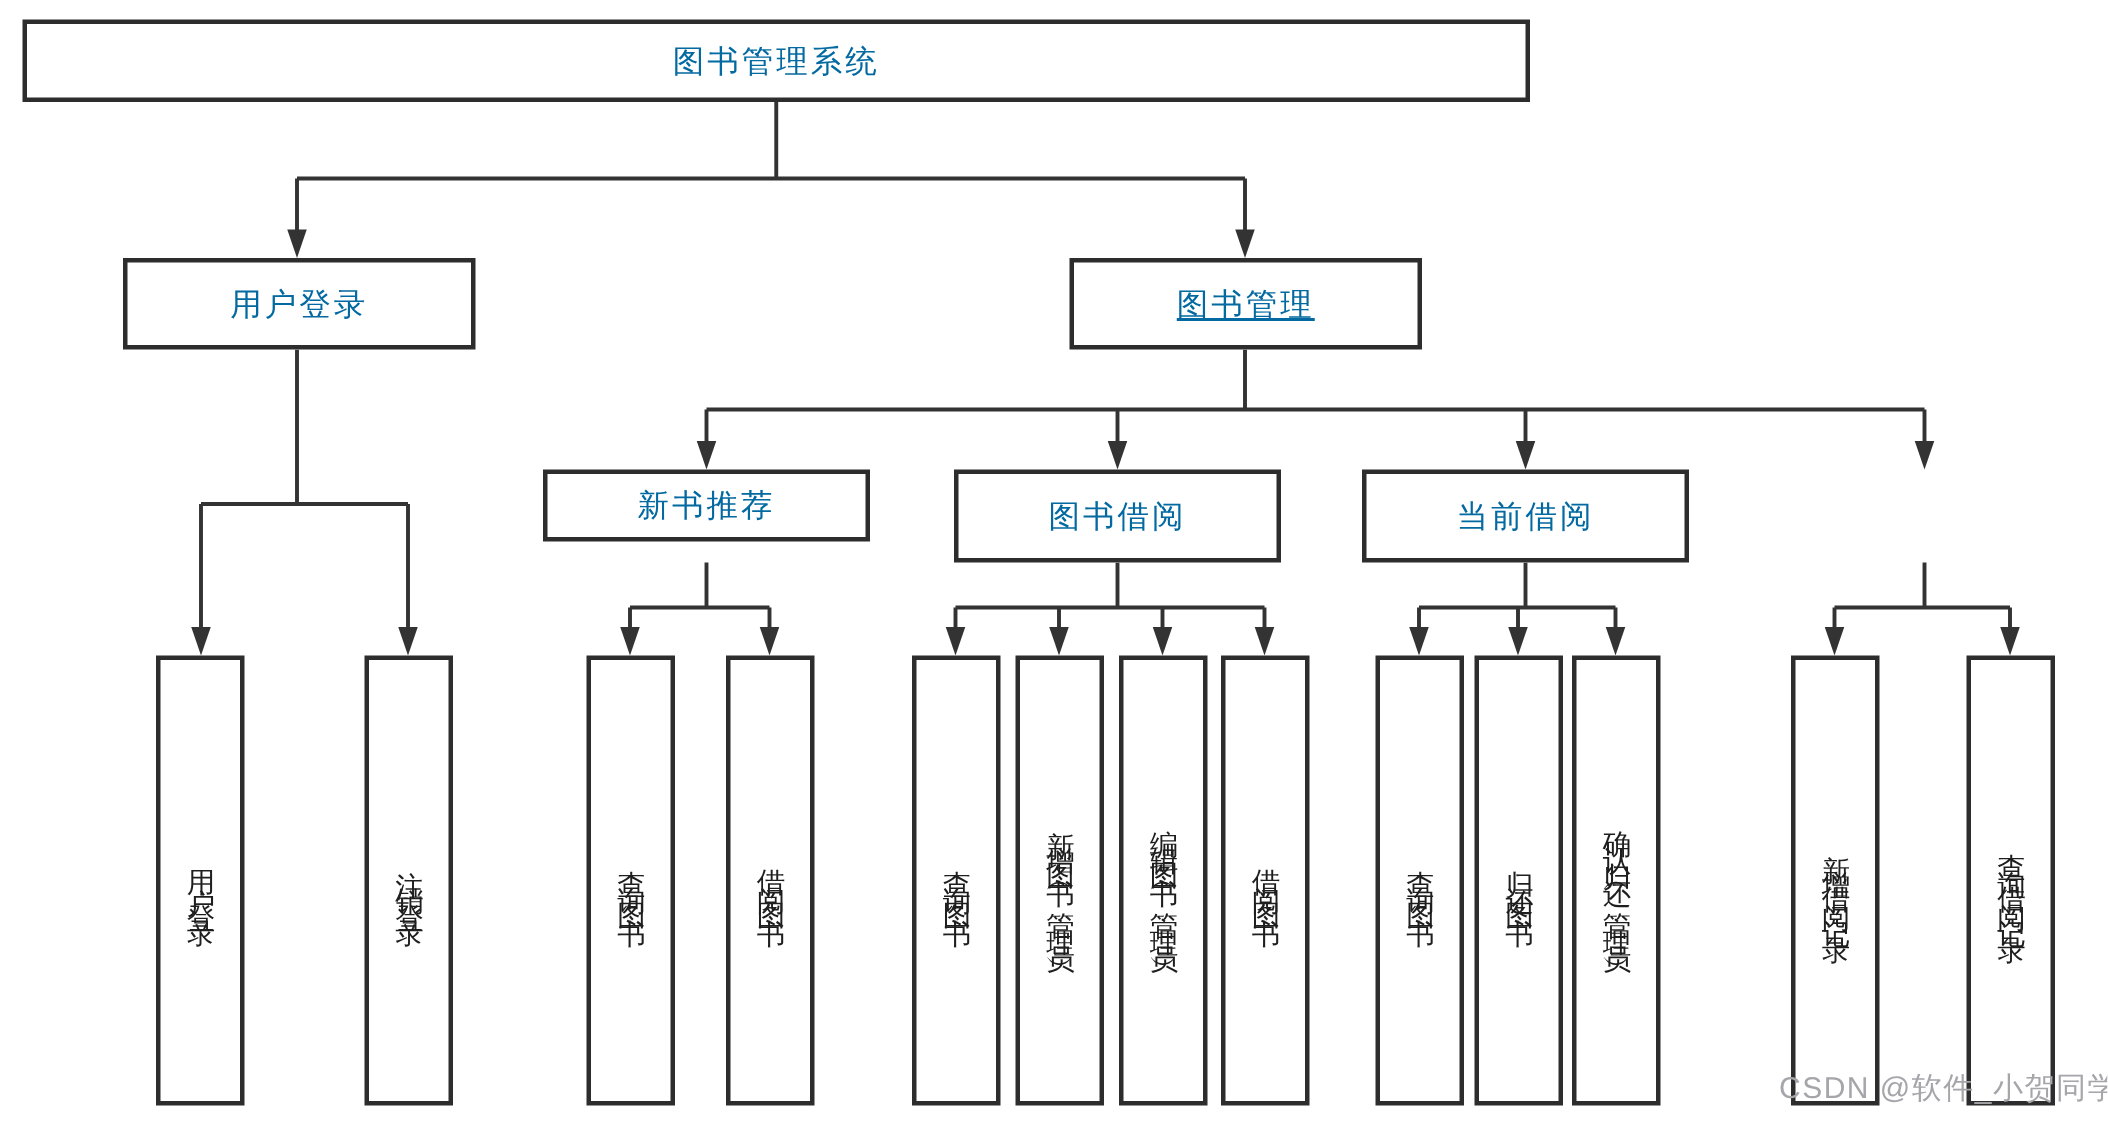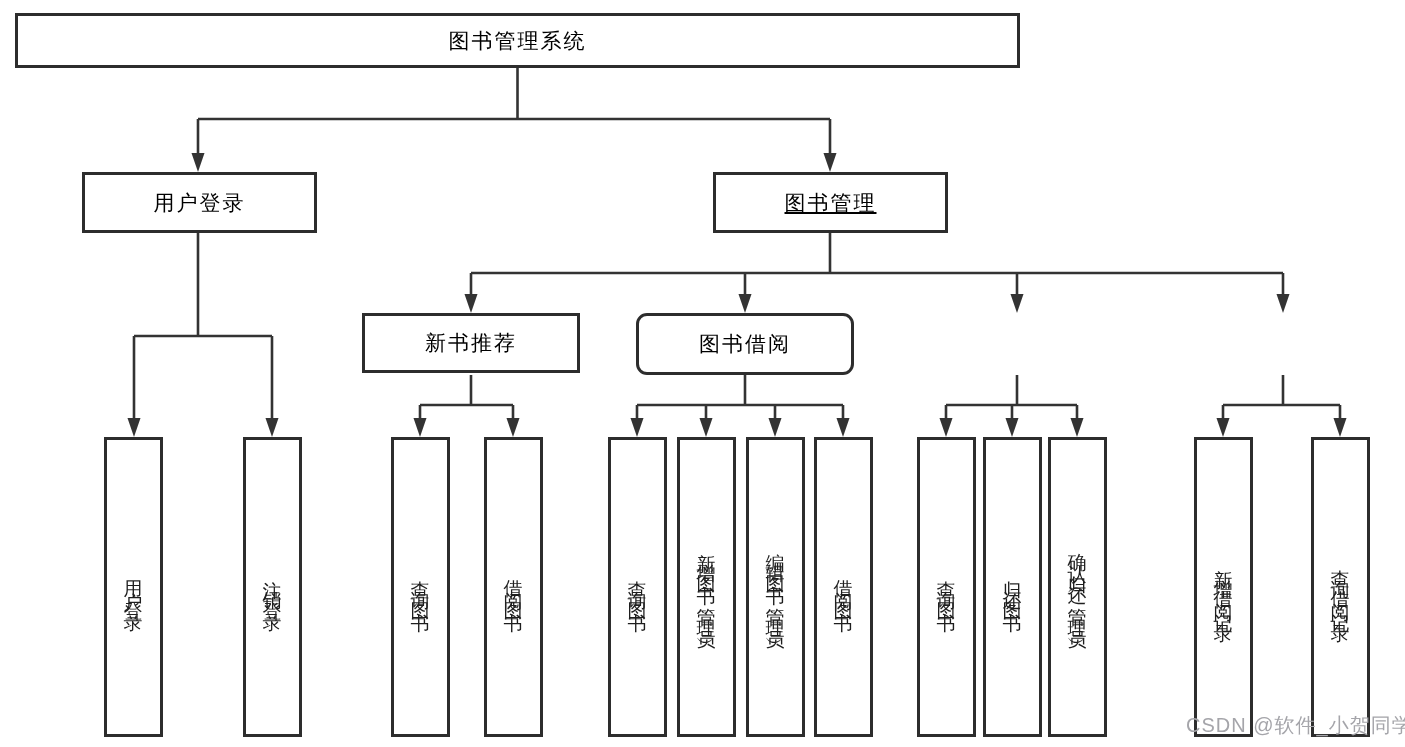--- a/index.html
+++ b/index.html
@@ -25,21 +25,21 @@
   .hbox {
     position: absolute;
     box-sizing: border-box;
     border: 3px solid #2d2d2d;
     background: #ffffff;
     display: flex;
     align-items: center;
     justify-content: center;
     font-size: 21px;
     letter-spacing: 2px;
-    color: #000000;
+    color: #0369a1;
     white-space: nowrap;
   }
   .root-box {
     border-width: 3px;
   }
   .vbox {
     position: absolute;
     box-sizing: border-box;
     border: 3px solid #2d2d2d;
     background: #ffffff;
@@ -109,22 +109,23 @@
       <polygon points="1216.5,418 1229.5,418 1223,437"></polygon>
       <polygon points="1333.5,418 1346.5,418 1340,437"></polygon>
     </g>
   </svg>
 
   <div class="hbox root-box" style="left:15px; top:13px; width:1005px; height:55px;">图书管理系统</div>
 
   <div class="hbox" style="left:82px; top:172px; width:235px; height:61px;">用户登录</div>
   <div class="hbox" style="left:713px; top:172px; width:235px; height:61px;text-decoration:underline;">图书管理</div>
 
-  <div class="hbox" style="left:362px; top:313px; width:218px; height:60px;">新书推荐</div>
-  <div class="hbox" style="left:636px; top:313px; width:218px; height:62px;border-radius:11px;">图书借阅</div>
+  <div class="hbox" style="left:362px; top:313px; width:218px; height:48px;">新书推荐</div>
+  <div class="hbox" style="left:636px; top:313px; width:218px; height:62px;">图书借阅</div>
+  <div class="hbox" style="left:908px; top:313px; width:218px; height:62px;">当前借阅</div>
 
   <div class="vbox" style="left:104px;">用户登录</div>
   <div class="vbox" style="left:243px;">注销登录</div>
 
   <div class="vbox" style="left:391px;">查询图书</div>
   <div class="vbox" style="left:484px;">借阅图书</div>
 
   <div class="vbox" style="left:608px;">查询图书</div>
   <div class="vbox" style="left:677px;">新增图书（管理员）</div>
   <div class="vbox" style="left:746px;">编辑图书（管理员）</div>

